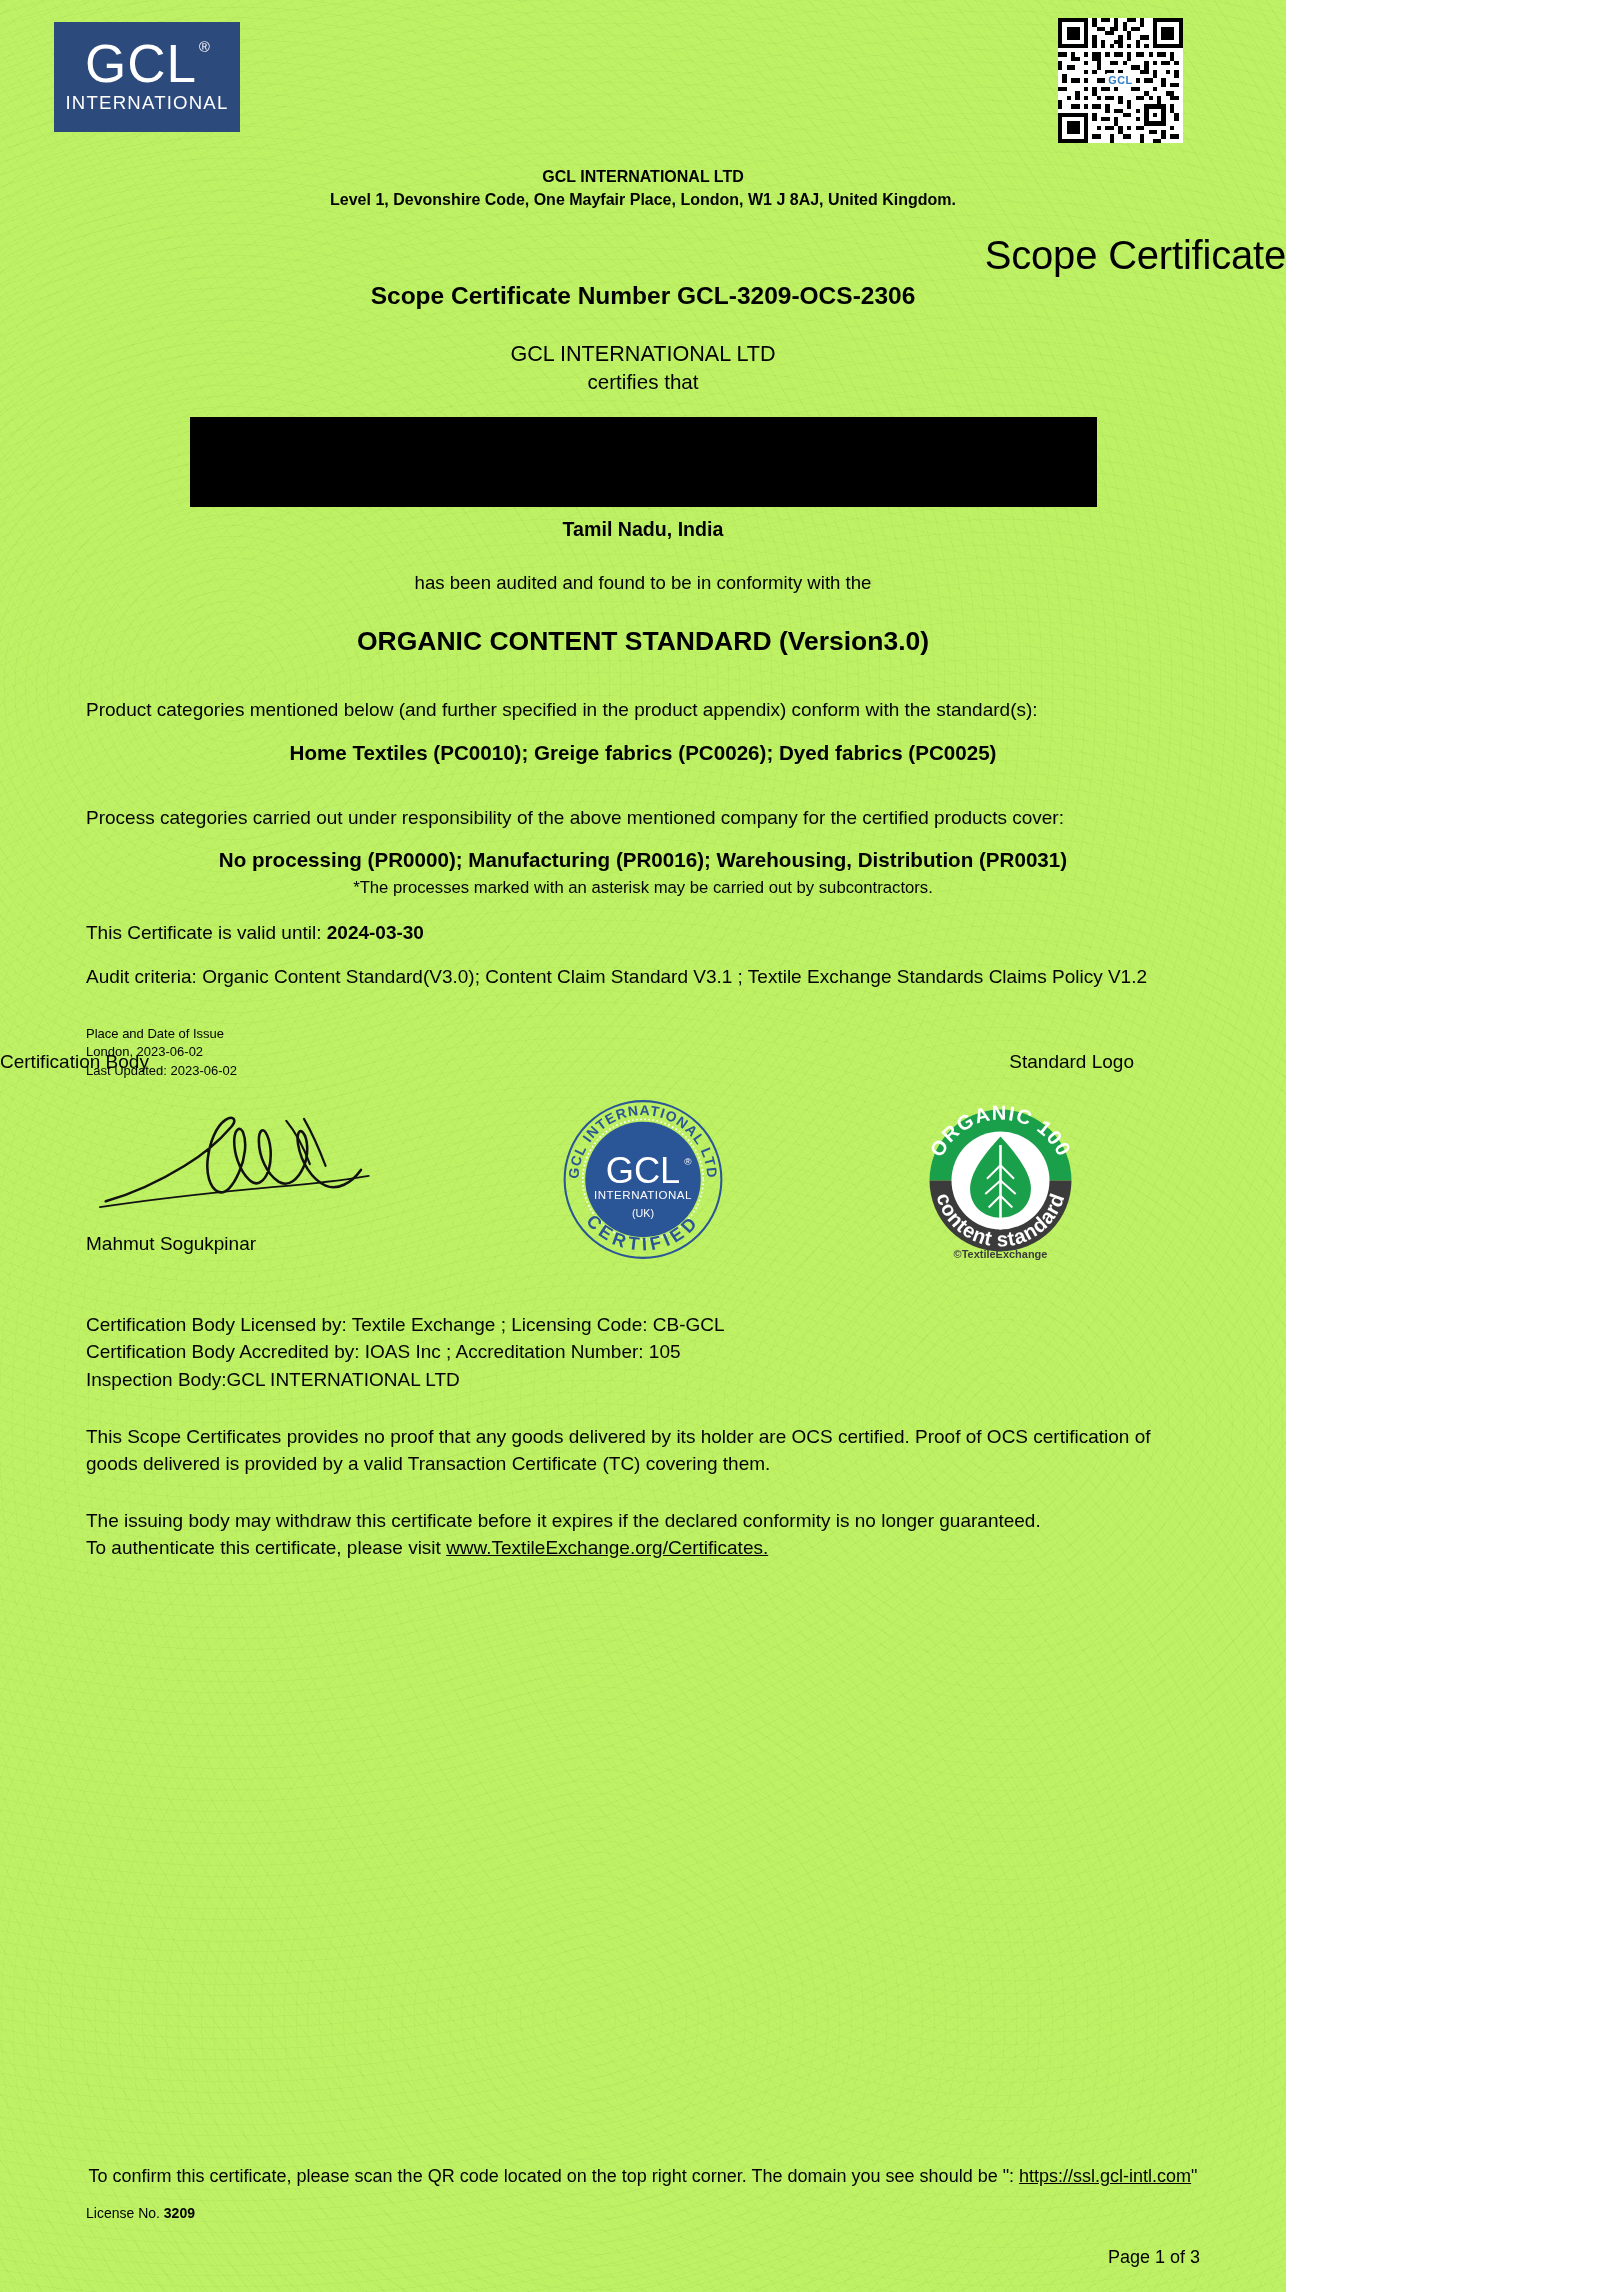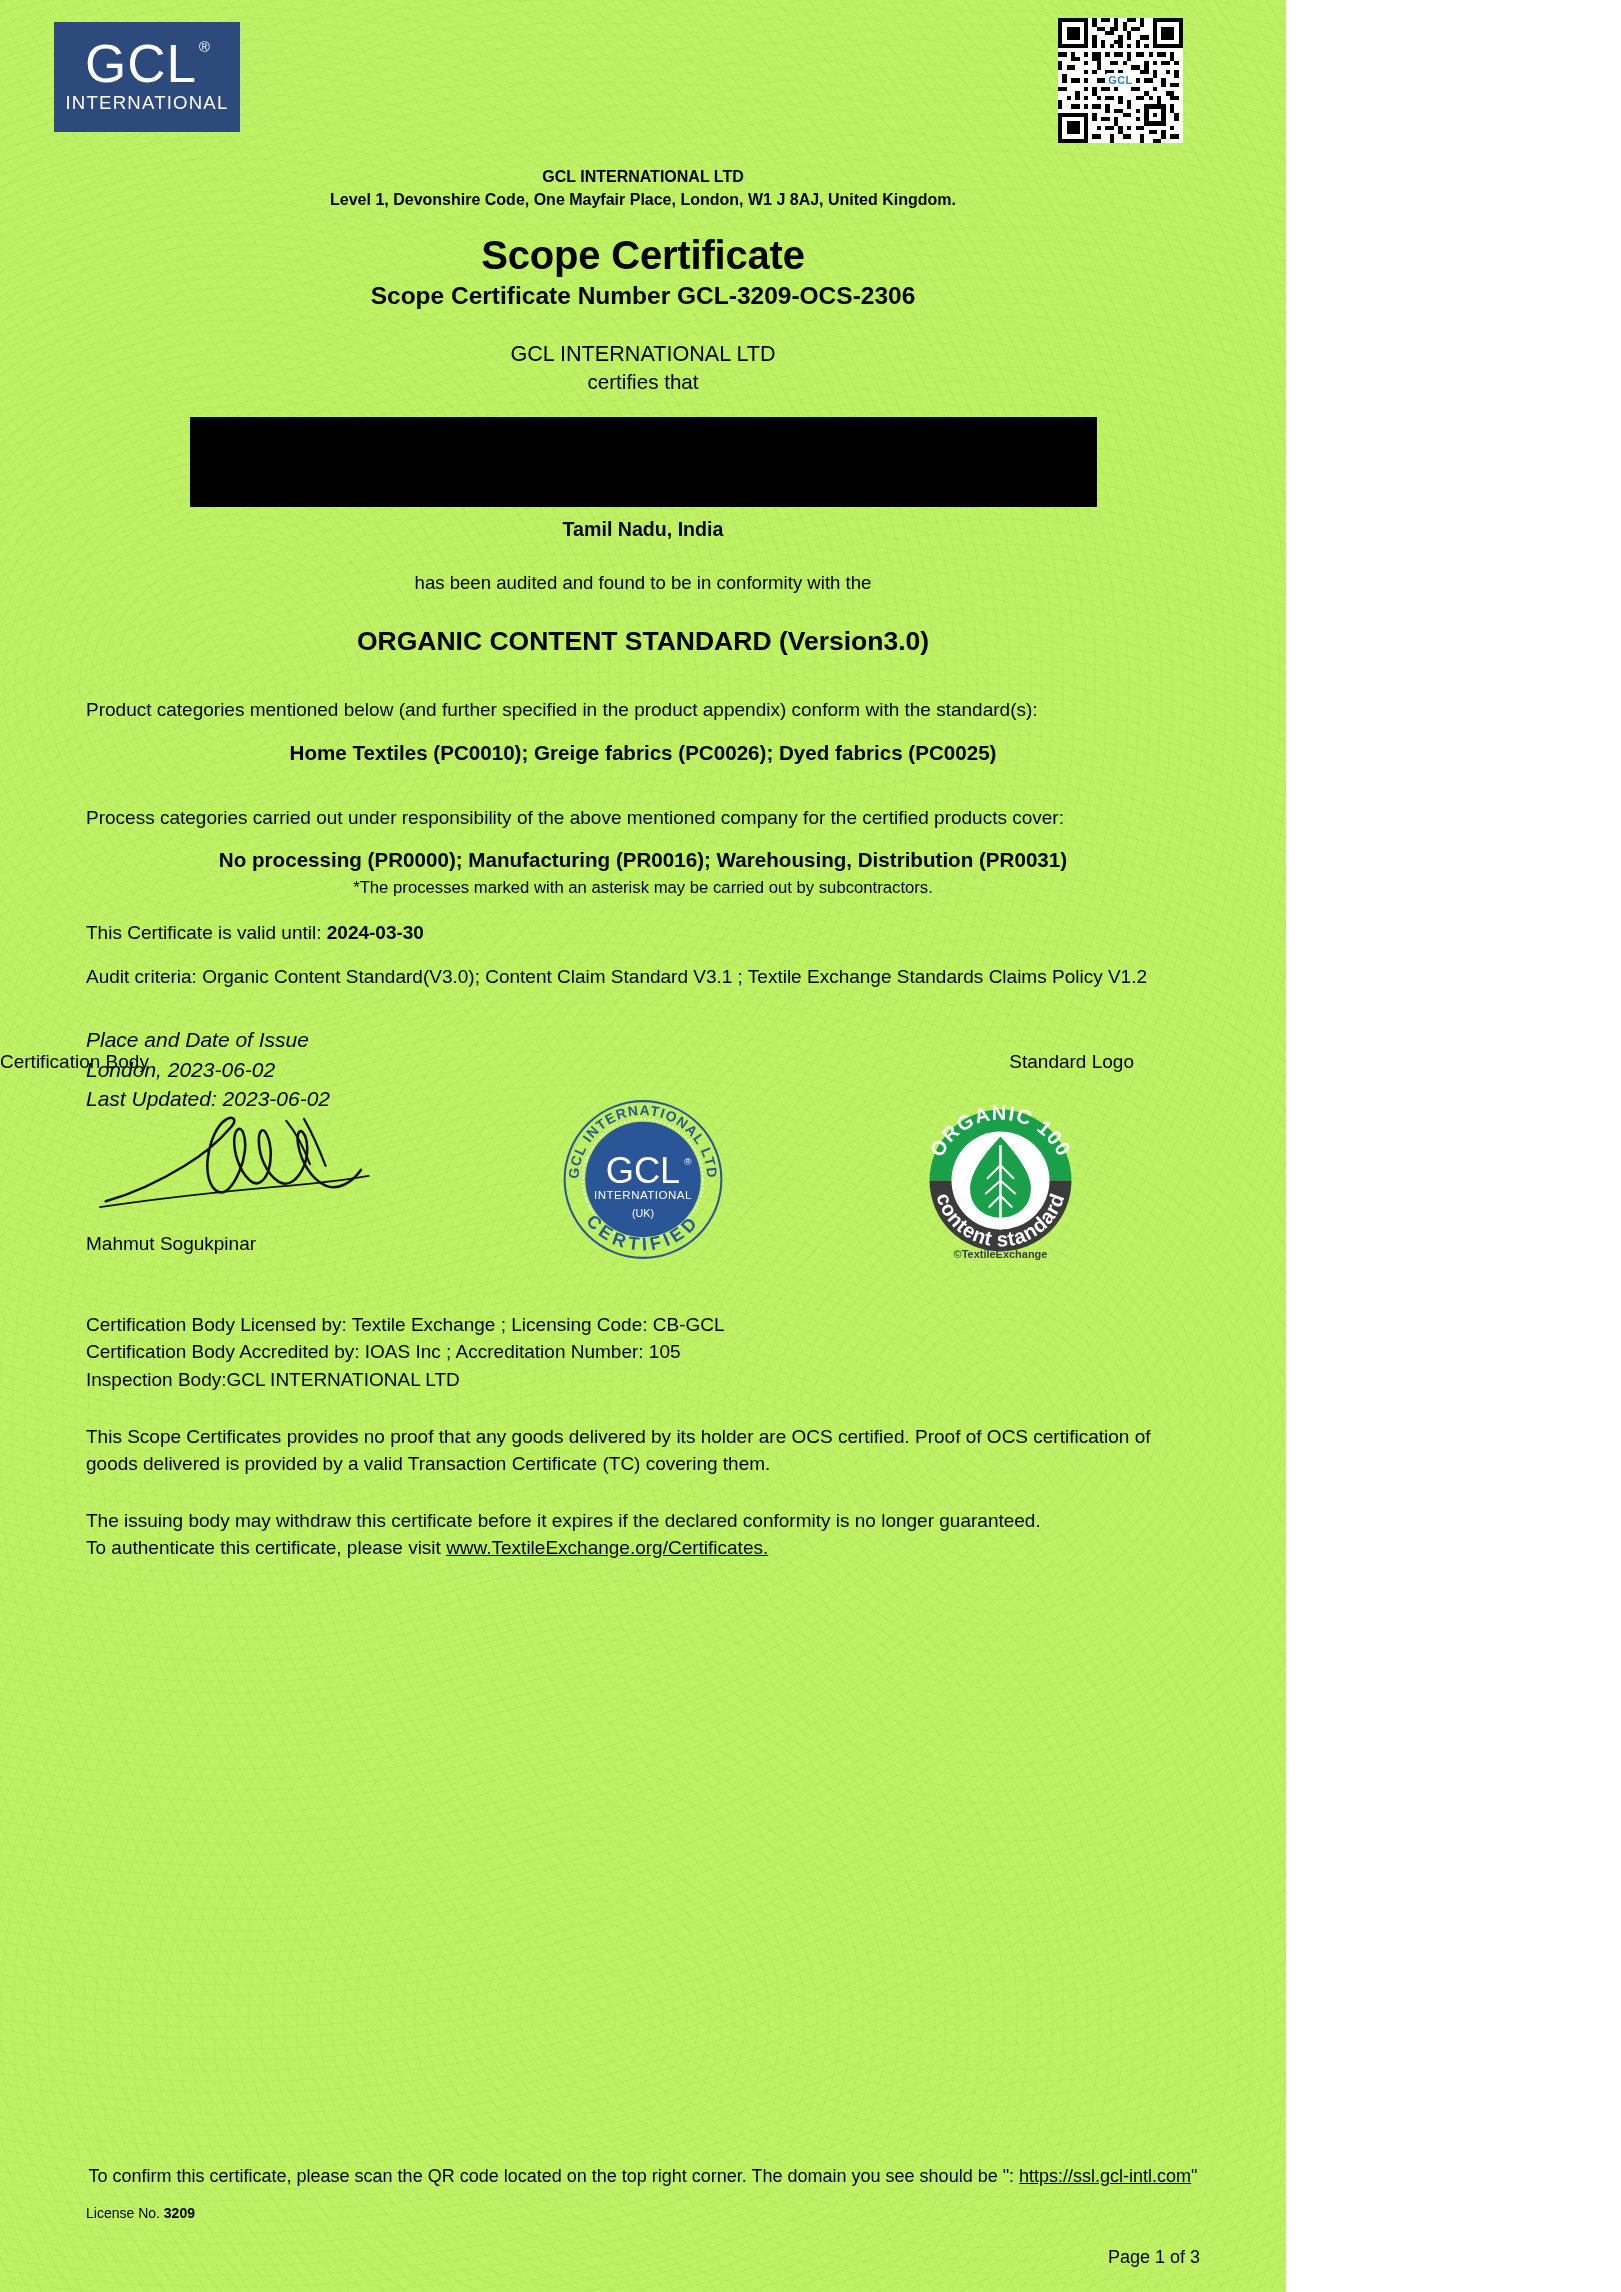--- a/index.html
+++ b/index.html
@@ -83,23 +83,23 @@
 
   
   .org-header {
     text-align: center;
     font-size: 16px;
     font-weight: bold;
     margin-top: 0;
     line-height: 1.45;
   }
   .title {
-    text-align: center;
+    text-align: right;
     font-size: 40px;
-    font-weight: bold;
+    font-weight: normal;
     letter-spacing: -0.2px;
   }
   .subtitle {
     text-align: center;
     font-size: 24.5px;
     font-weight: bold;
     margin-top: 3.9px;
   }
   .certifier {
     text-align: center;
@@ -160,23 +160,22 @@
 
   
   .seal-row {
     position: relative;
     margin-top: 37px;
     height: 284px;
   }
   .col-issue {
     position: absolute;
     left: 86px; top: 0;
-    font-size: 21px;
+    font-size: 13px;
     line-height: 1.42;
-    font-style: italic;
   }
   .col-certbody {
     position: absolute;
     left: 0; right: 0; top: 26.5px;
     text-align: left;
     font-size: 19px;
   }
   .col-stdlogo {
     position: absolute;
     right: 152px; top: 26.5px;

